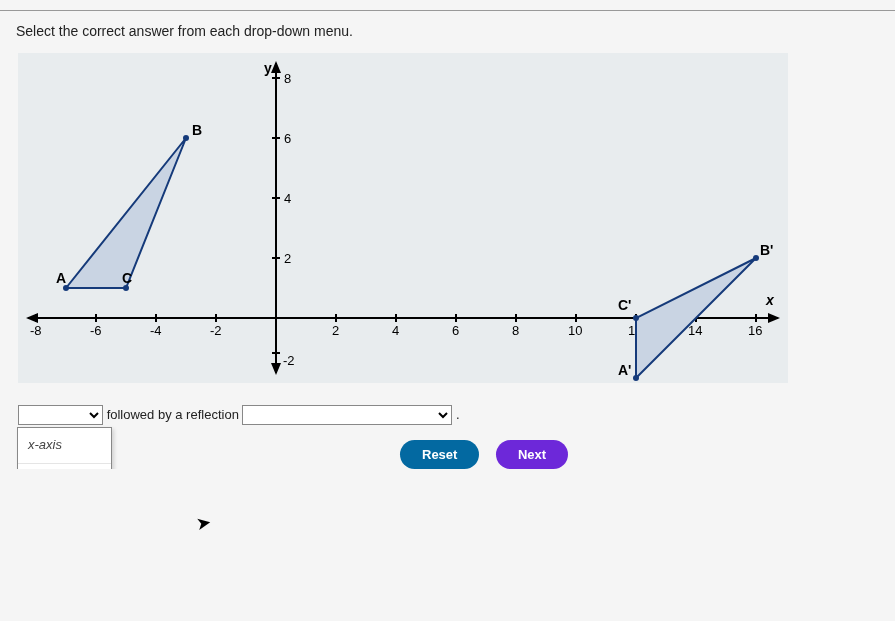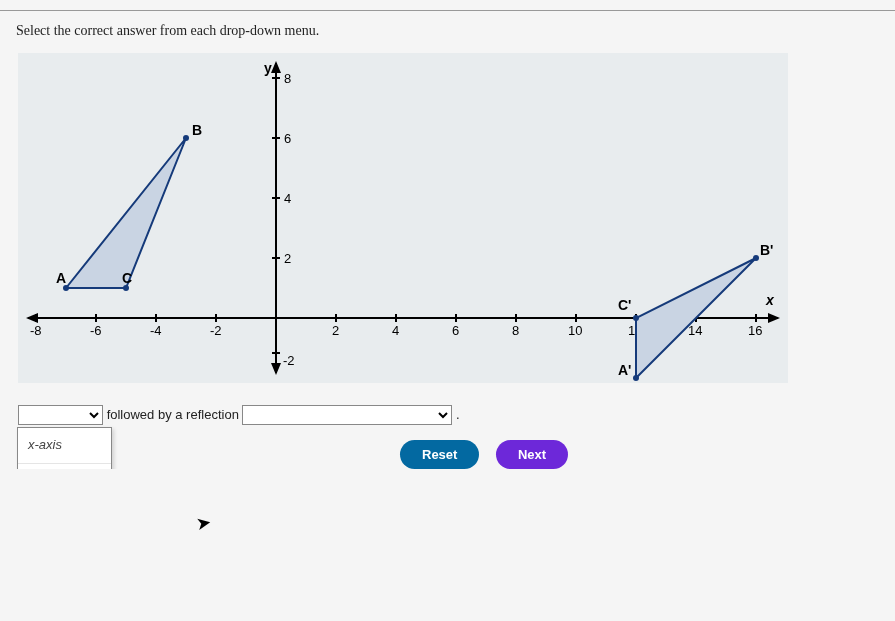--- a/index.html
+++ b/index.html
@@ -13,21 +13,20 @@
   hr.top-rule {
     border: none;
     border-top: 1px solid #999;
     margin-bottom: 12px;
     width: 100%;
   }
   .instruction {
     font-size: 14px;
     color: #222;
     padding: 0 12px 14px 16px;
-    font-family: Liberation Serif, serif;
   }
   .canvas-wrap {
     margin: 0 18px 18px 18px;
     width: 770px;
     position: relative;
   }
   .question {
     margin: 10px 18px 0 18px;
     font-size: 13px;
     color: #222;

